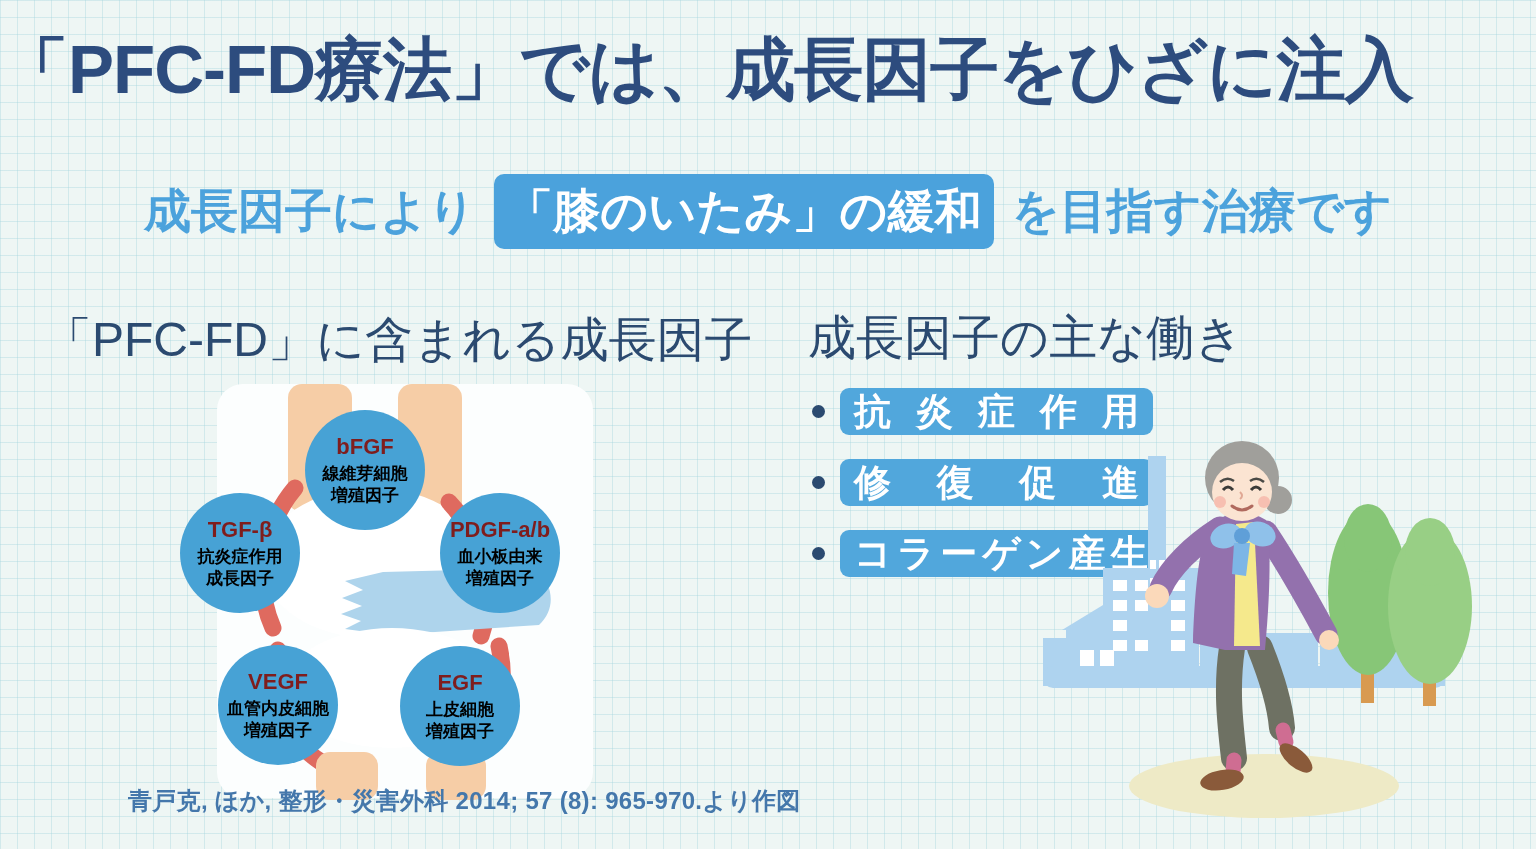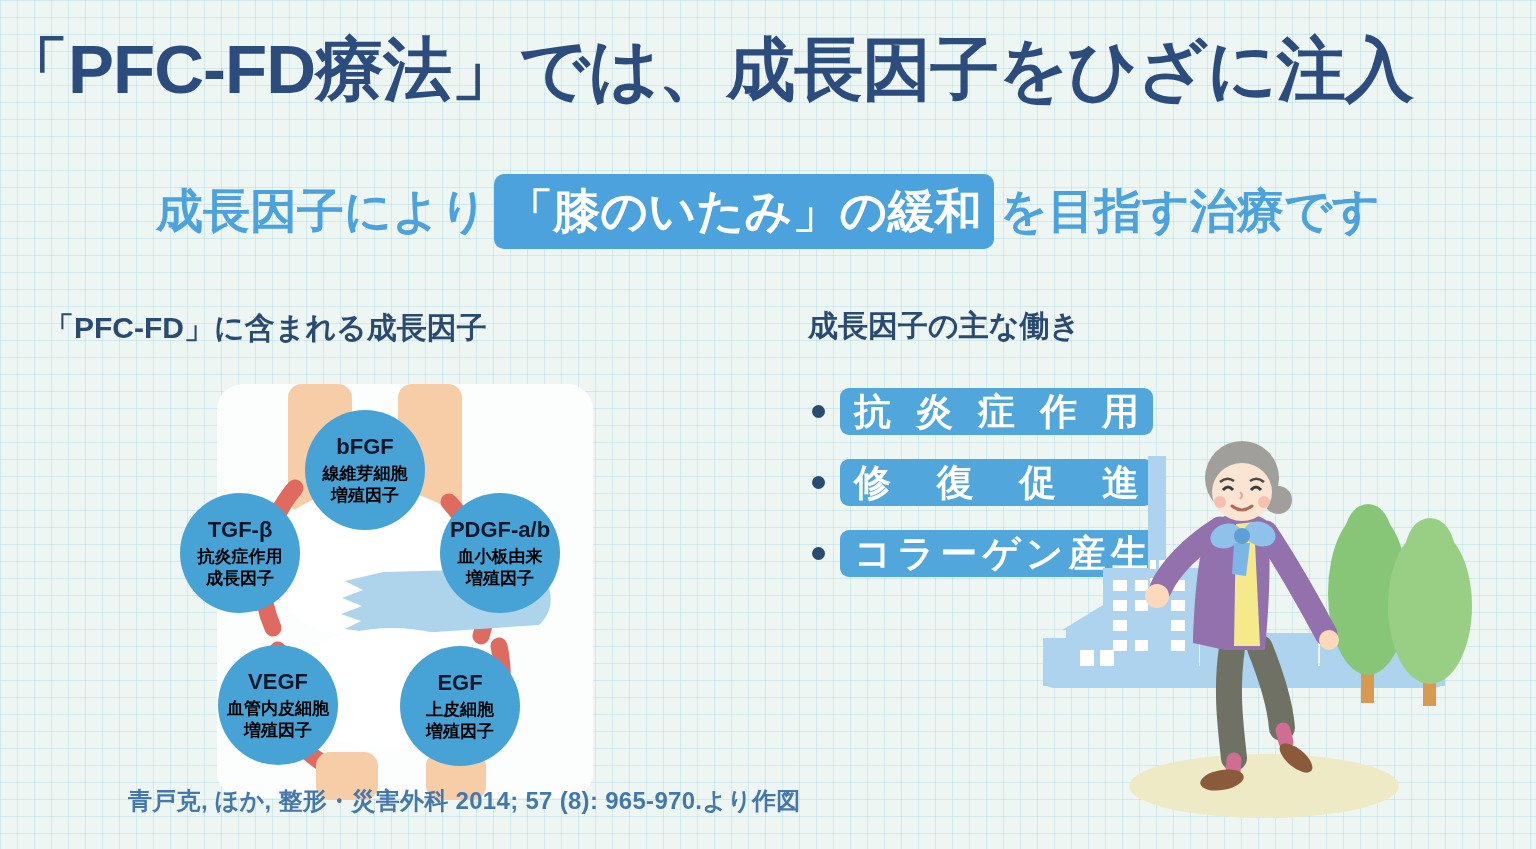--- a/index.html
+++ b/index.html
@@ -14,43 +14,43 @@
       linear-gradient(to bottom, rgba(164,213,221,.38) 1px, transparent 1px);
     background-size:17px 17px;
   }
   .title{
     position:absolute;top:24px;left:0;width:100%;margin:0;
     font-size:69px;font-weight:bold;
     color:#2d4c7e;letter-spacing:-1px;white-space:nowrap;
   }
   .subtitle{
     position:absolute;top:174px;left:0;width:100%;
-    display:flex;justify-content:center;align-items:center;gap:6px;
+    display:flex;justify-content:center;align-items:center;gap:18px;
   }
   .sub-txt{color:#4ba2dc;font-size:47px;font-weight:bold;white-space:nowrap;}
   .sub-hl{
     background:#4ba2dc;color:#ffffff;font-size:47px;font-weight:bold;
     padding:6px 12px;border-radius:10px;white-space:nowrap;
   }
   .heading{
-    position:absolute;margin:0;font-size:30px;font-weight:bold;
+    position:absolute;margin:0;font-size:48px;font-weight:normal;
     color:#2b4a70;white-space:nowrap;
   }
   .heading-left{left:44px;top:308px;}
   .heading-right{left:808px;top:306px;}
 
   .knee-svg{position:absolute;left:185px;top:378px;}
 
   .gf-circle{
     position:absolute;width:120px;height:120px;border-radius:50%;
     background:#47a2d5;
     display:flex;flex-direction:column;justify-content:center;align-items:center;
     text-align:center;
   }
-  .gf-abbr{color:#0f172a;font-size:22px;font-weight:bold;margin-bottom:3px;white-space:nowrap;}
+  .gf-abbr{color:#7f1d1d;font-size:22px;font-weight:bold;margin-bottom:3px;white-space:nowrap;}
   .gf-line{color:#000000;font-size:17px;font-weight:bold;line-height:22px;white-space:nowrap;}
   .gf-bfgf{left:305px;top:410px;}
   .gf-tgfb{left:180px;top:493px;}
   .gf-pdgf{left:440px;top:493px;}
   .gf-vegf{left:218px;top:645px;}
   .gf-egf {left:400px;top:646px;}
 
   .effects{position:absolute;left:812px;top:388px;}
   .effect-row{display:flex;align-items:center;gap:15px;margin-bottom:24px;}
   .effect-row:nth-of-type(3){margin-top:6px;}

